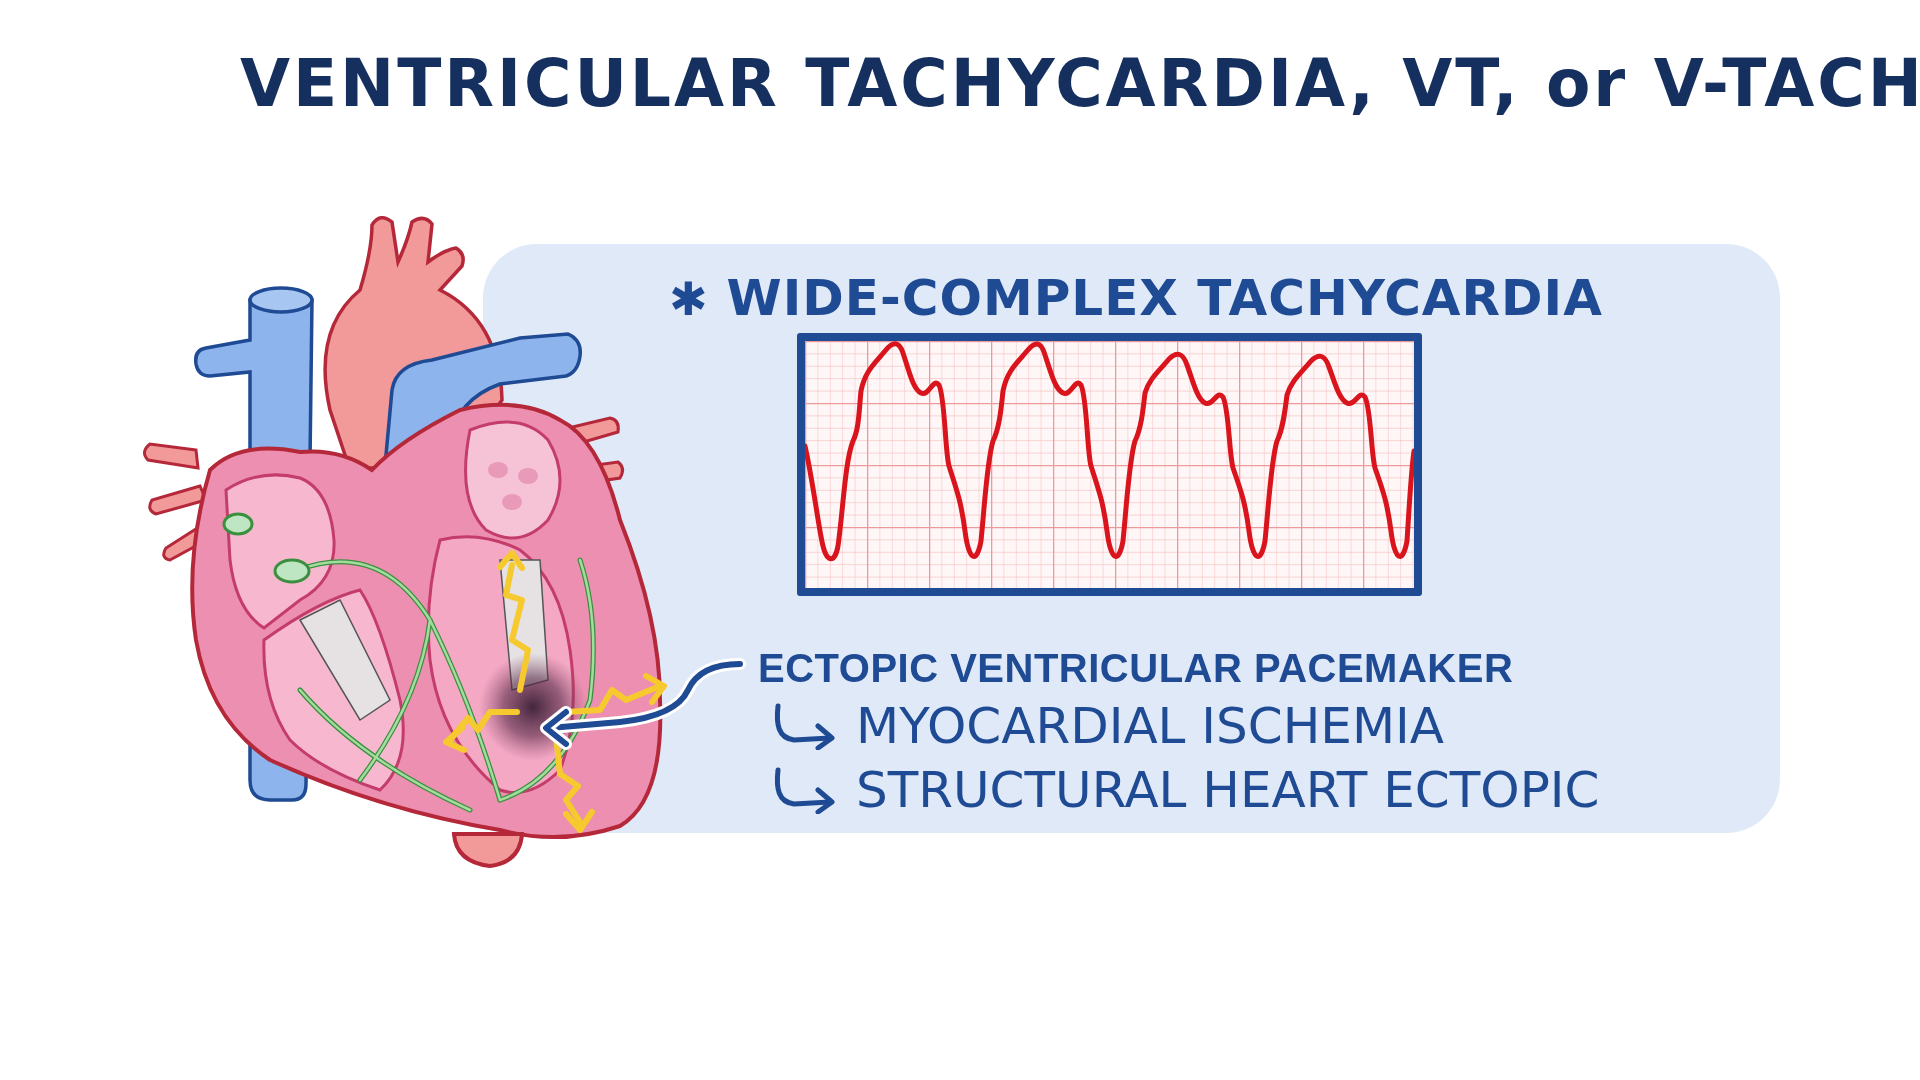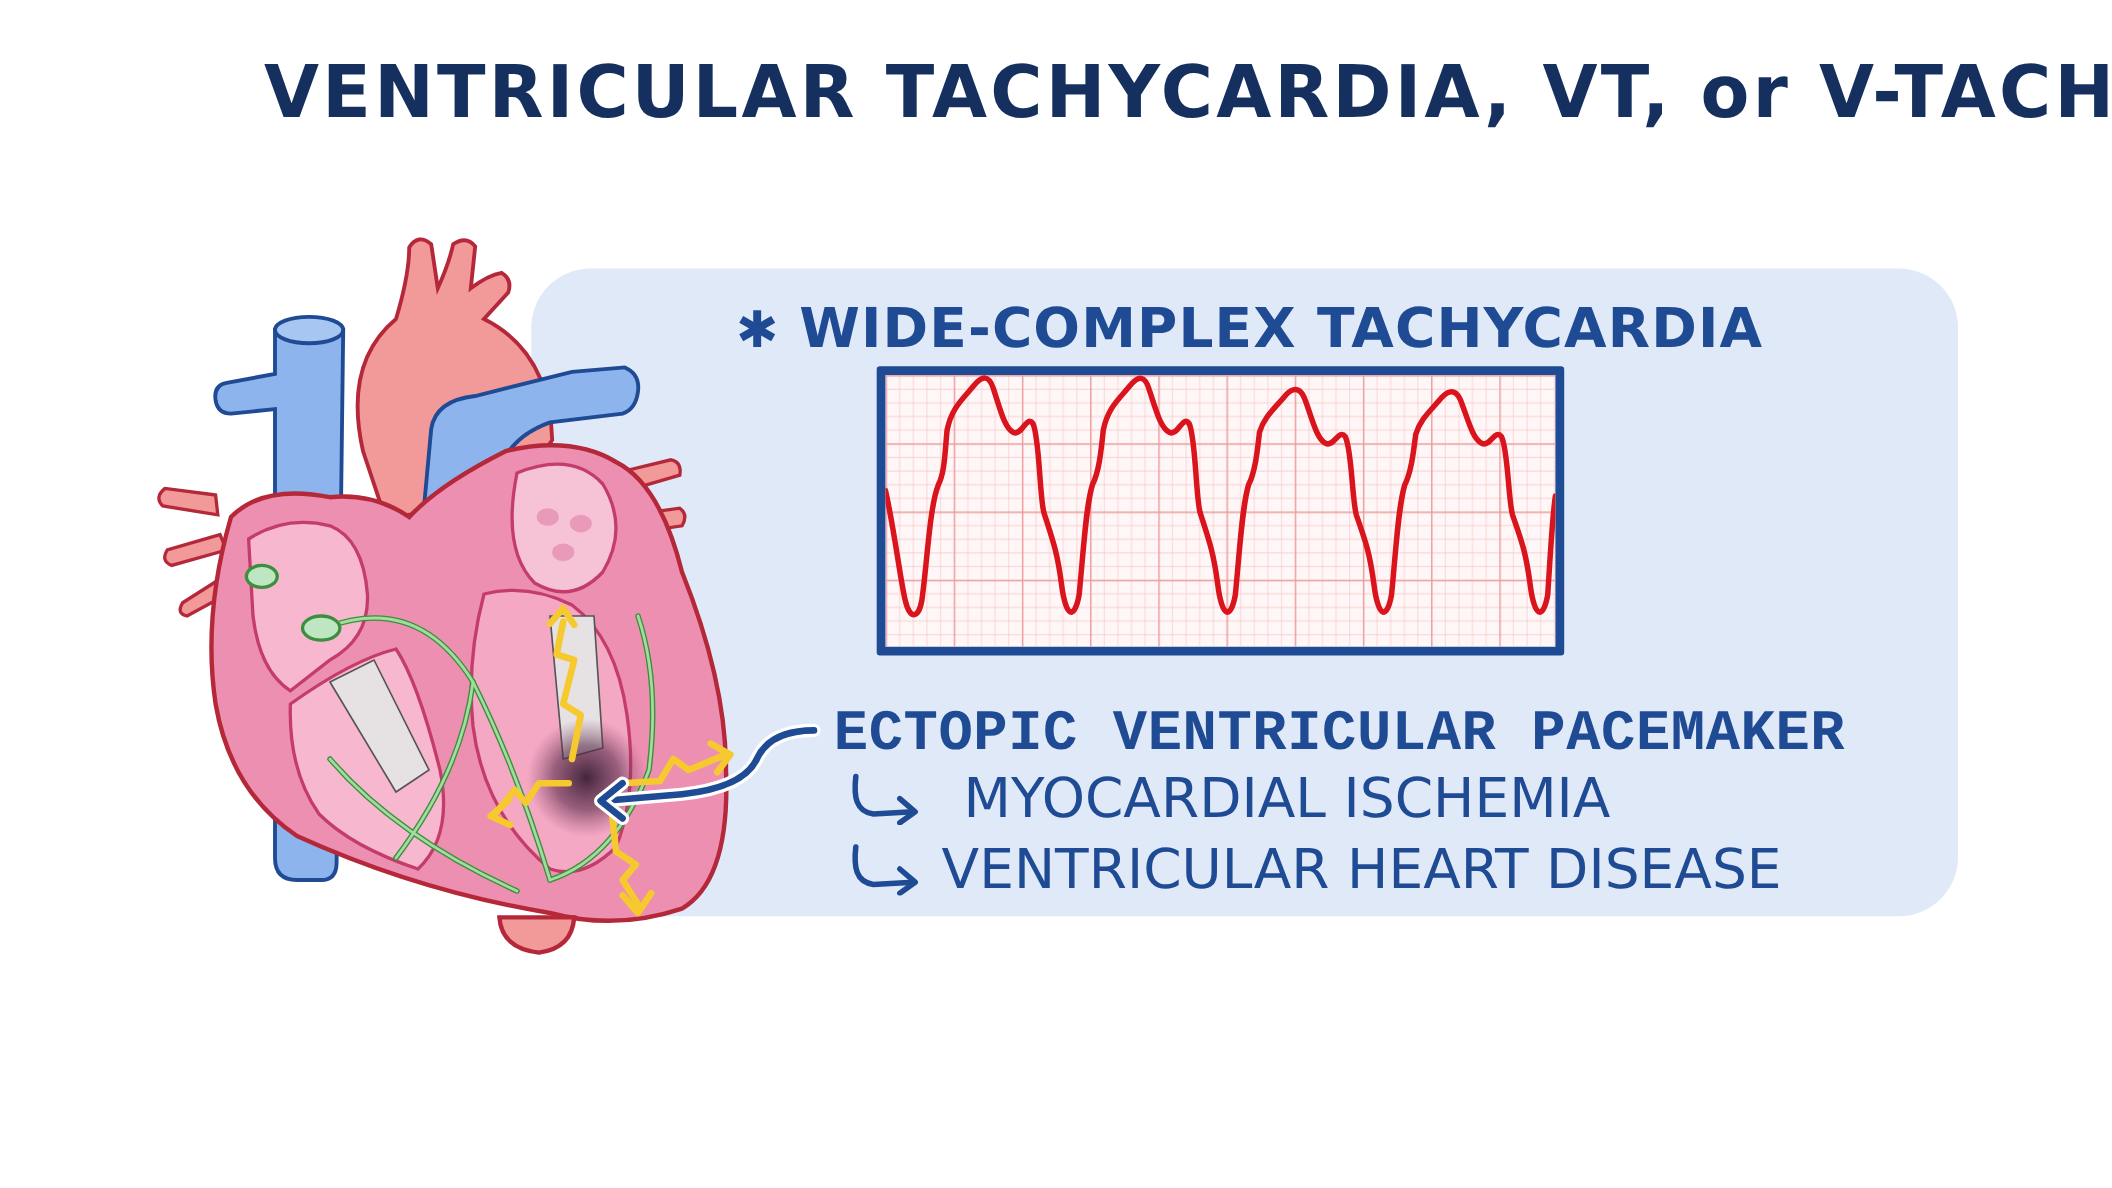--- a/index.html
+++ b/index.html
@@ -22,29 +22,29 @@
     line-height: 60px; letter-spacing: 1px;
   }
   .heading .star { margin-right: 18px; font-size: 46px; }
   .ecg {
     position: absolute; left: 797px; top: 333px; width: 625px; height: 263px;
     box-sizing: border-box; border: 8px solid #1f4a94; border-radius: 3px; background: #fff7f7;
   }
   .ecg svg { position: absolute; left: 0; top: 0; }
   .cause-main {
     position: absolute; left: 758px; top: 640px; white-space: nowrap;
-    font-family: Liberation Mono, monospace; font-weight: bold; font-size: 52px; color: #1f4a94;
+    font-family: Liberation Sans, sans-serif; font-weight: bold; font-size: 40px; color: #1f4a94;
     line-height: 56px; letter-spacing: 0.5px;
   }
   .cause-sub {
     position: absolute; left: 772px; white-space: nowrap; height: 52px; display: flex; align-items: center;
     font-family: "DejaVu Sans", sans-serif; font-size: 50px; color: #1f4a94; line-height: 52px;
   }
   .cause-sub .hook { width: 70px; height: 48px; margin-right: 14px; flex: none; }
-  .cause-sub.s1 { top: 700px; gap: 20px; }
+  .cause-sub.s1 { top: 700px; }
   .cause-sub.s2 { top: 764px; }
   .heart { position: absolute; left: 130px; top: 200px; }
   .connector { position: absolute; left: 0; top: 0; pointer-events: none; }
 </style>
 </head>
 <body>
 
 <div class="title">VENTRICULAR TACHYCARDIA, VT, or V-TACH</div>
 
 <div class="panel"></div>
@@ -90,21 +90,21 @@
     <path d="M46 24 L 60 36 L 46 46" fill="none" stroke="#1f4a94" stroke-width="5" stroke-linecap="round" stroke-linejoin="round"></path>
   </svg>
   <span>MYOCARDIAL ISCHEMIA</span>
 </div>
 
 <div class="cause-sub s2">
   <svg class="hook" viewBox="0 0 70 48">
     <path d="M6 4 C 4 22, 6 36, 22 38 L 58 36" fill="none" stroke="#1f4a94" stroke-width="5" stroke-linecap="round"></path>
     <path d="M46 24 L 60 36 L 46 46" fill="none" stroke="#1f4a94" stroke-width="5" stroke-linecap="round" stroke-linejoin="round"></path>
   </svg>
-  <span>VENTRICULAR HEART DISEASE</span>
+  <span>STRUCTURAL HEART ECTOPIC</span>
 </div>
 
 <svg class="heart" width="560" height="680" viewBox="130 200 560 680">
   <defs>
     <radialGradient id="focus" cx="50%" cy="50%" r="50%">
       <stop offset="0%" stop-color="#3a1f35" stop-opacity="0.95"></stop>
       <stop offset="55%" stop-color="#5a2d4a" stop-opacity="0.6"></stop>
       <stop offset="100%" stop-color="#8a4a6a" stop-opacity="0"></stop>
     </radialGradient>
   </defs>

